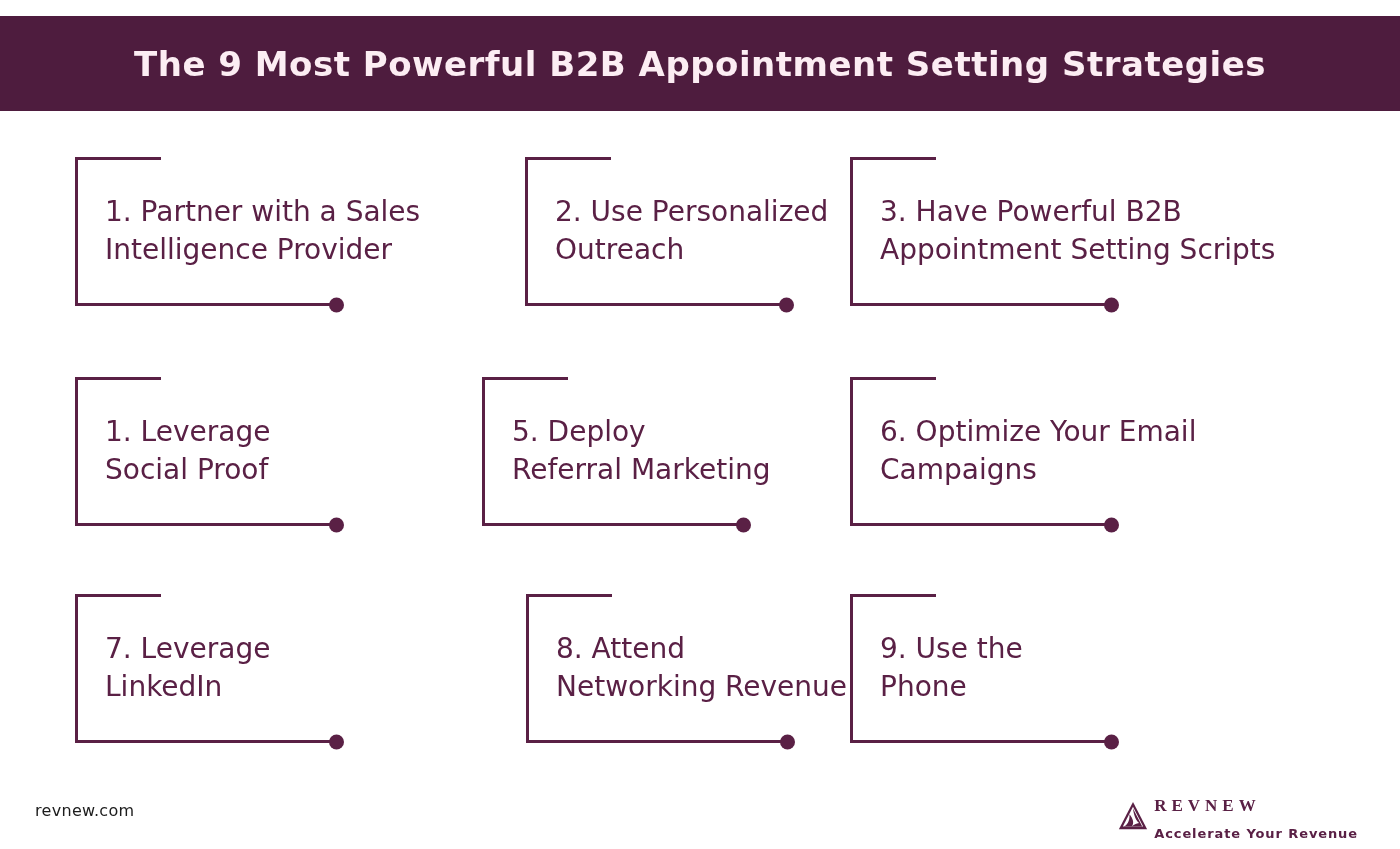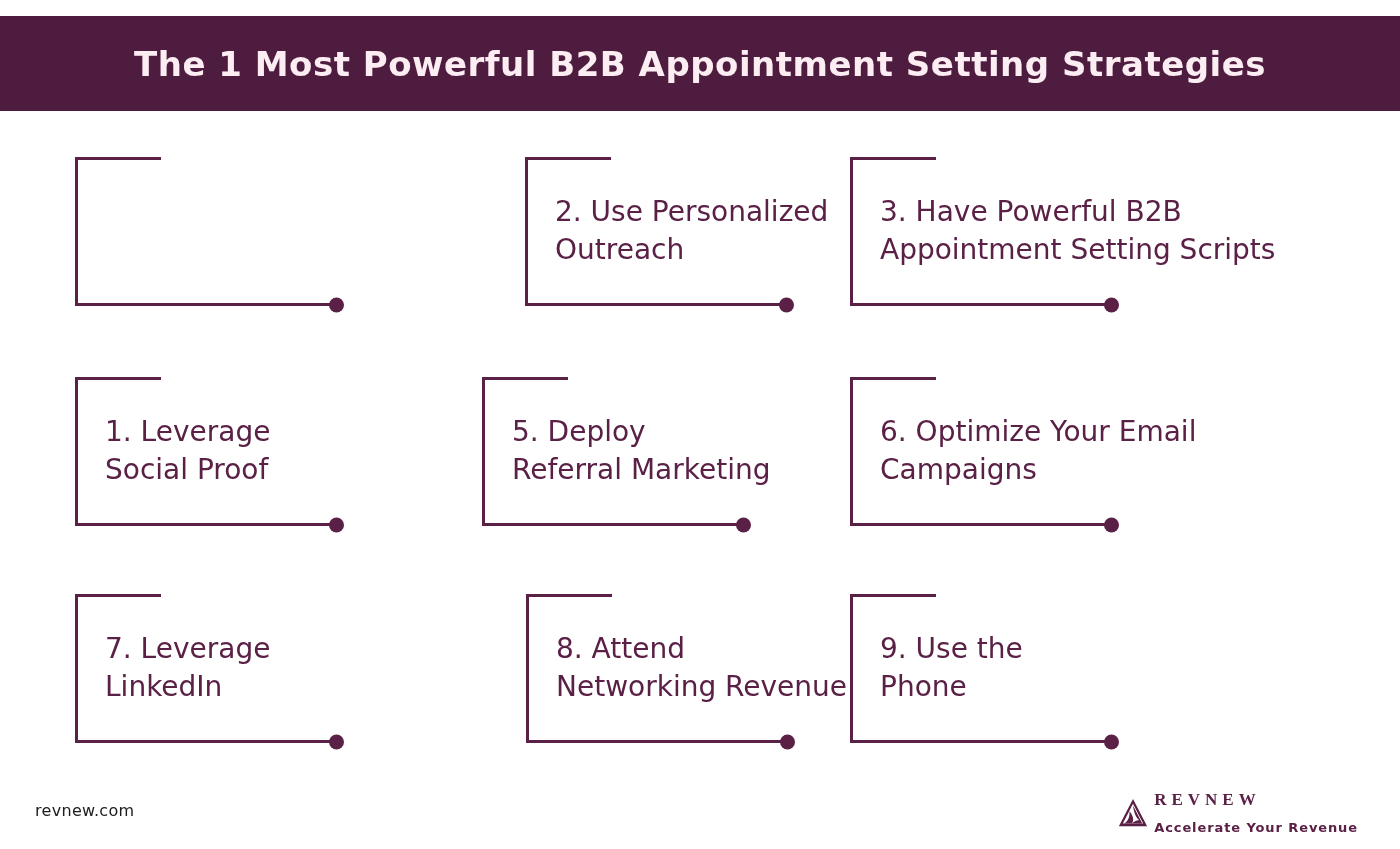--- a/index.html
+++ b/index.html
@@ -95,42 +95,47 @@
     gap:6px;
   }
   .brand-logo .logo-mark{display:block;}
   .brand-text .brand-name{
     color:var(--maroon);
     font-family:"Liberation Serif","DejaVu Serif",serif;
     font-weight:700;
     font-size:17px;
     letter-spacing:5px;
     line-height:17px;
+    margin-top:6px;
   }
   .brand-text .brand-tagline{
     color:var(--maroon);
     font-size:13px;
     font-weight:700;
     letter-spacing:0.9px;
     margin-top:12px;
     white-space:nowrap;
   }
 </style>
 </head>
 <body>
 
 <div class="canvas">
 
   <div class="header-band">
-    <h1>The 1 Most Powerful B2B Appointment Setting Strategies</h1>
+    <h1>The 9 Most Powerful B2B Appointment Setting Strategies</h1>
   </div>
 
   <div class="card" style="left:75px;top:157px;">
     <span class="topline"></span>
     <span class="leftline"></span>
+    <div class="card-text">
+      <span>1. Partner with a Sales</span>
+        <span>Intelligence Provider</span>
+    </div>
     <span class="bottomline">
         <span class="dot"></span>
       </span>
   </div>
 
   <div class="card" style="left:482px;top:157px;margin-left:43px;">
     <span class="topline"></span>
     <span class="leftline"></span>
     <div class="card-text">
       <span>2. Use Personalized</span>

